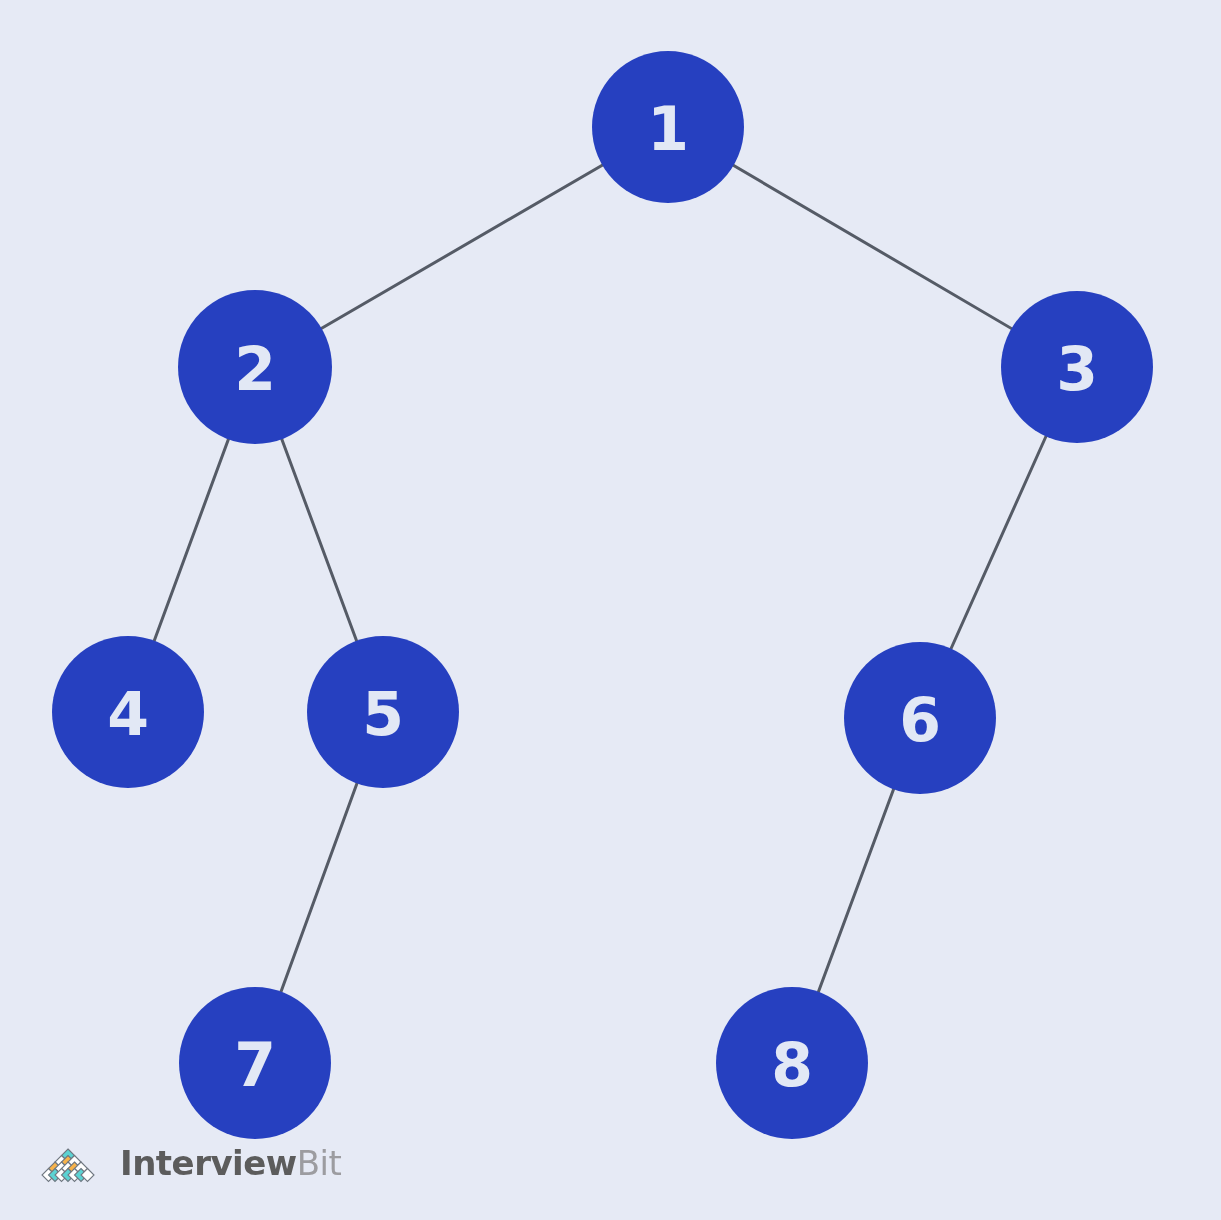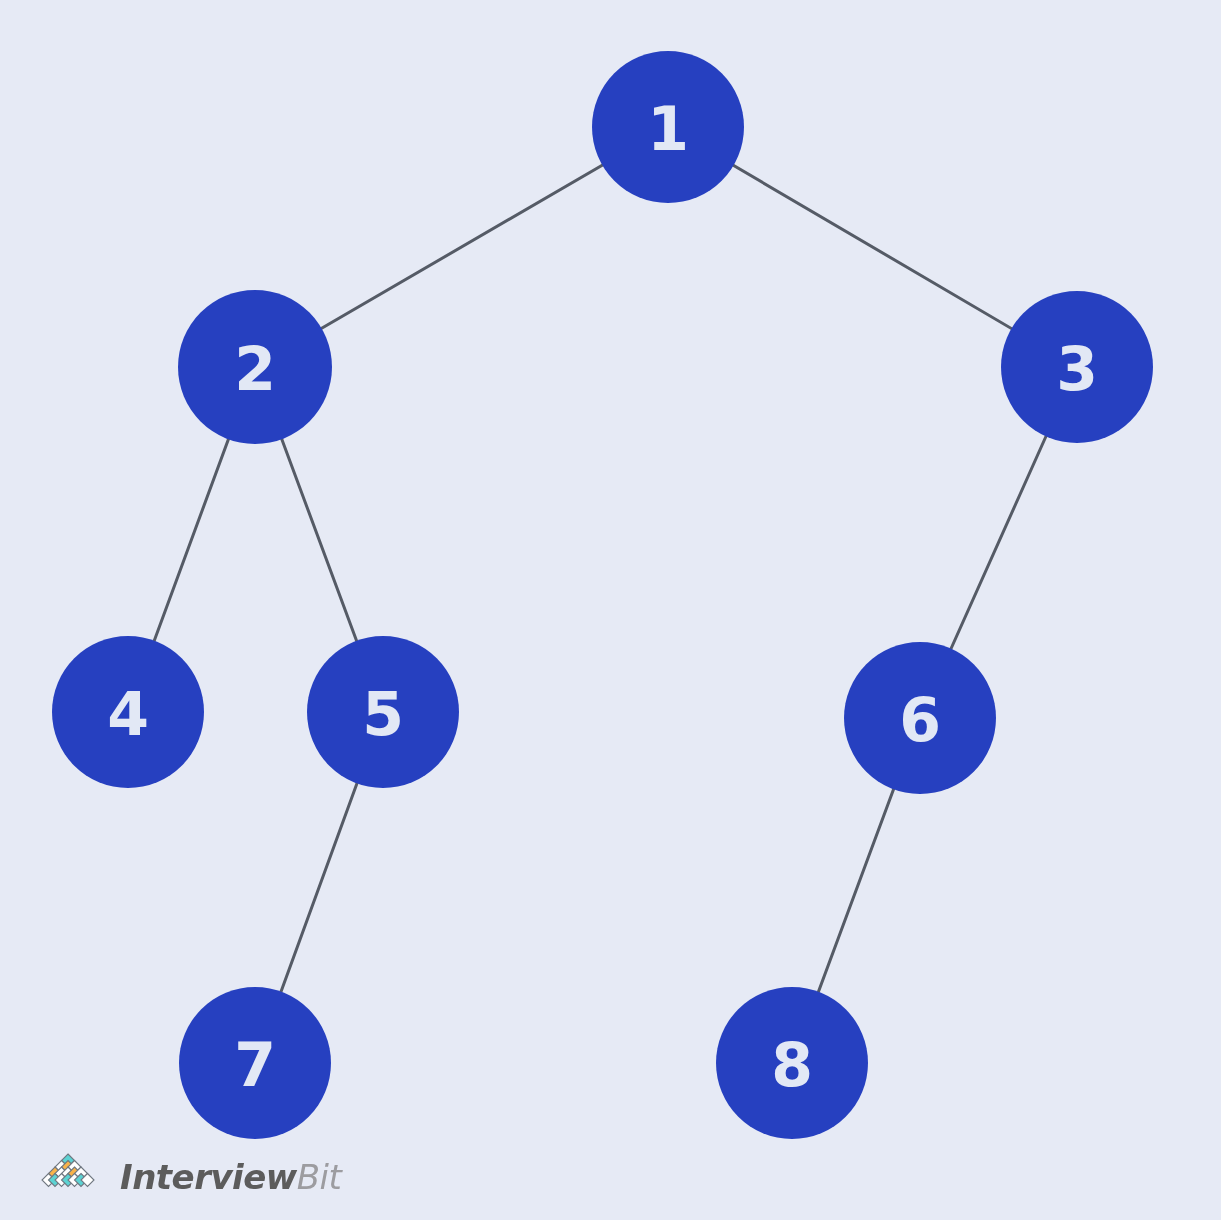--- a/index.html
+++ b/index.html
@@ -43,23 +43,22 @@
     stroke-linecap: round;
     fill: none;
   }
 
   
   #brand-logo {
     position: absolute;
     left: 28px;
     bottom: 12px;
     display: flex;
-    align-items: center;
+    align-items: flex-start;
     height: 62px;
-    font-style: italic;
   }
   #logo-mark {
     width: 80px;
     height: 52px;
     display: block;
   }
   #logo-wordmark {
     margin-left: 12px;
     font-family: "DejaVu Sans", "Liberation Sans", sans-serif;
     font-size: 34px;

